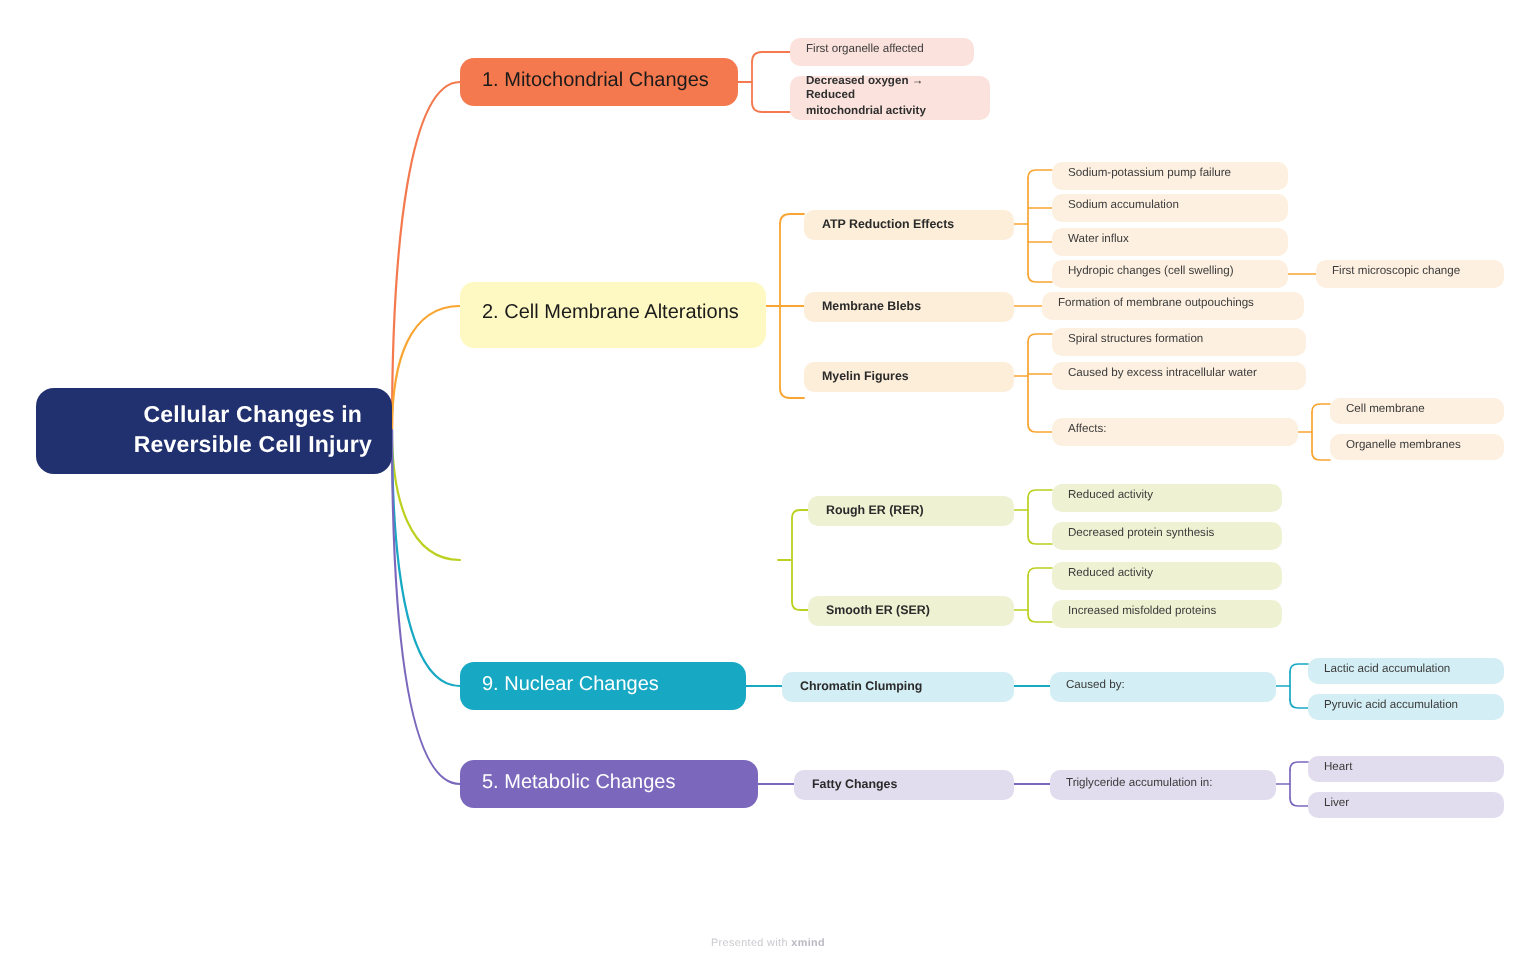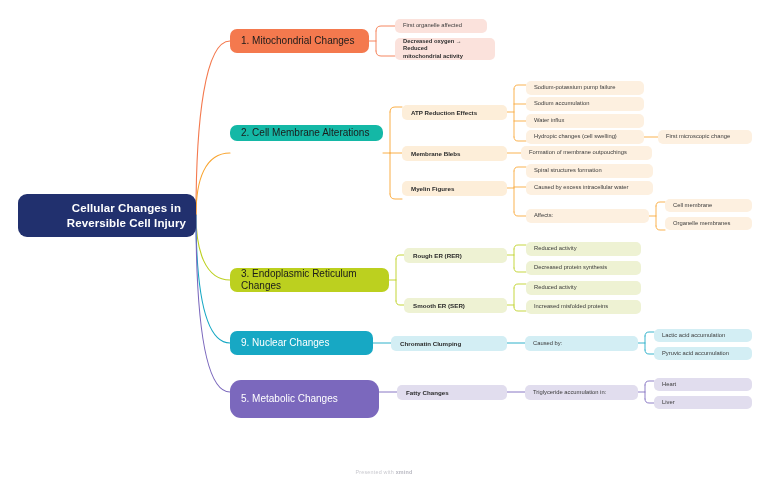--- a/index.html
+++ b/index.html
@@ -207,21 +207,21 @@
 
   <div class="node lvl3" style="left:395px; top:19px; width:92px; height:14px; background:#fbe2dc;">
     <span>First organelle affected</span>
   </div>
 
   <div class="node lvl3" style="left:395px; top:38px; width:100px; height:22px; background:#fbe2dc; font-weight:700; color:#2f2f2f;">
     <span>Decreased oxygen → Reduced
 mitochondrial activity</span>
   </div>
 
-  <div class="node lvl1" style="left:230px; top:125px; width:153px; height:16px; background:#14b8a6;">
+  <div class="node lvl1" style="left:230px; top:141px; width:153px; height:33px; background:#fef9c3;">
     <span>2. Cell Membrane Alterations</span>
   </div>
 
   <div class="node lvl2" style="left:402px; top:105px; width:105px; height:15px; background:#fdeed9;">
     <span>ATP Reduction Effects</span>
   </div>
 
   <div class="node lvl3" style="left:526px; top:81px; width:118px; height:14px; background:#fdf0e0;">
     <span>Sodium-potassium pump failure</span>
   </div>
@@ -257,23 +257,20 @@
   <div class="node lvl3" style="left:526px; top:209px; width:123px; height:14px; background:#fdf0e0;">
     <span>Affects:</span>
   </div>
   <div class="node lvl4" style="left:665px; top:199px; width:87px; height:13px; background:#fdf0e0;">
     <span>Cell membrane</span>
   </div>
   <div class="node lvl4" style="left:665px; top:217px; width:87px; height:13px; background:#fdf0e0;">
     <span>Organelle membranes</span>
   </div>
 
-  <div class="node lvl1" style="left:230px; top:268px; width:159px; height:24px; background:#bcd01f;">
-    <span>3. Endoplasmic Reticulum Changes</span>
-  </div>
 
   <div class="node lvl2" style="left:404px; top:248px; width:103px; height:15px; background:#eef2d3;">
     <span>Rough ER (RER)</span>
   </div>
   <div class="node lvl3" style="left:526px; top:242px; width:115px; height:14px; background:#eef2d3;">
     <span>Reduced activity</span>
   </div>
   <div class="node lvl3" style="left:526px; top:261px; width:115px; height:14px; background:#eef2d3;">
     <span>Decreased protein synthesis</span>
   </div>
@@ -298,21 +295,21 @@
   <div class="node lvl3" style="left:525px; top:336px; width:113px; height:15px; background:#d3eef4;">
     <span>Caused by:</span>
   </div>
   <div class="node lvl4" style="left:654px; top:329px; width:98px; height:13px; background:#d3eef4;">
     <span>Lactic acid accumulation</span>
   </div>
   <div class="node lvl4" style="left:654px; top:347px; width:98px; height:13px; background:#d3eef4;">
     <span>Pyruvic acid accumulation</span>
   </div>
 
-  <div class="node lvl1" style="left:230px; top:380px; width:149px; height:38px; background:#7b68bd; color:#ffffff;border-radius:11px;">
+  <div class="node lvl1" style="left:230px; top:380px; width:149px; height:24px; background:#7b68bd; color:#ffffff;">
     <span>5. Metabolic Changes</span>
   </div>
 
   <div class="node lvl2" style="left:397px; top:385px; width:110px; height:15px; background:#e1ddee;">
     <span>Fatty Changes</span>
   </div>
   <div class="node lvl3" style="left:525px; top:385px; width:113px; height:15px; background:#e1ddee;">
     <span>Triglyceride accumulation in:</span>
   </div>
   <div class="node lvl4" style="left:654px; top:378px; width:98px; height:13px; background:#e1ddee;">

